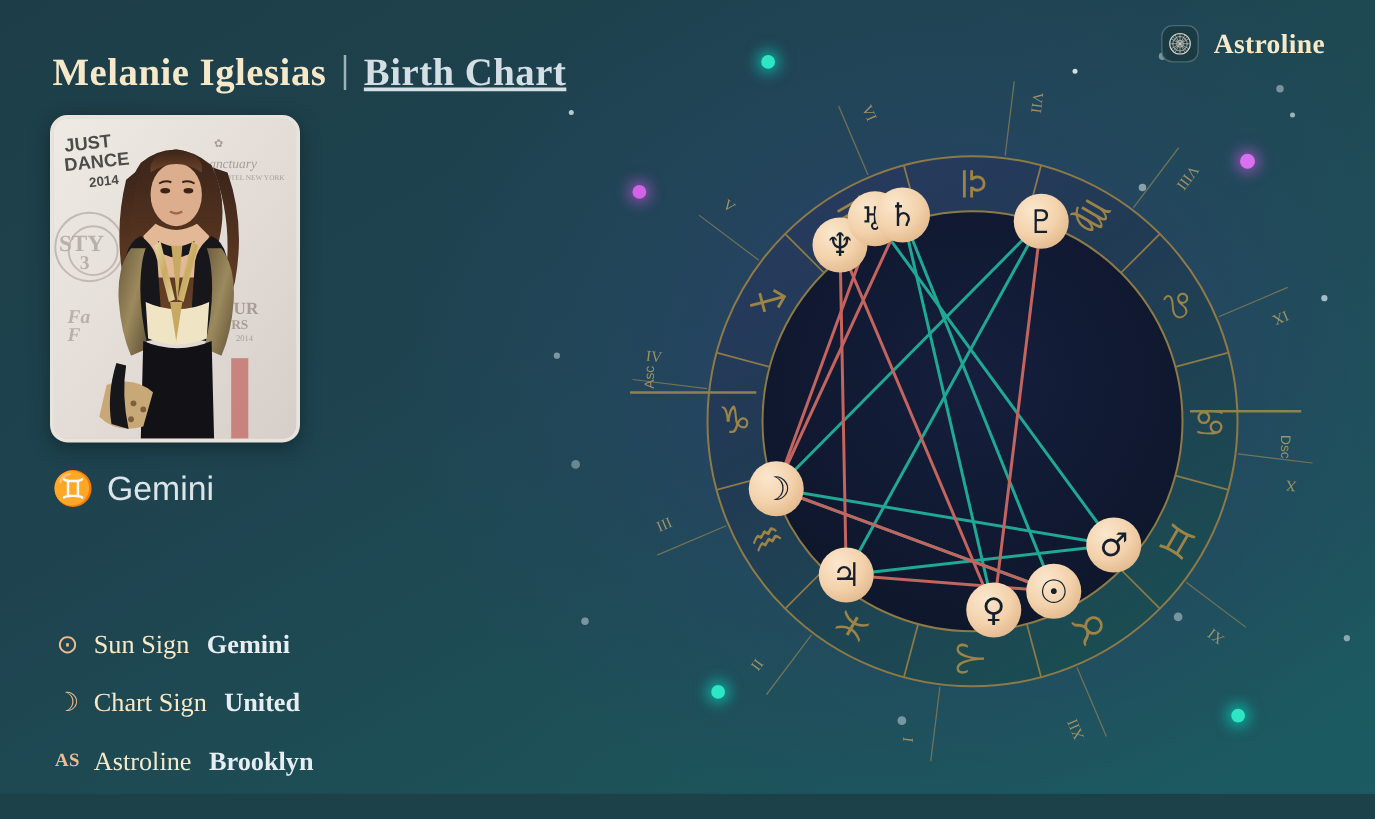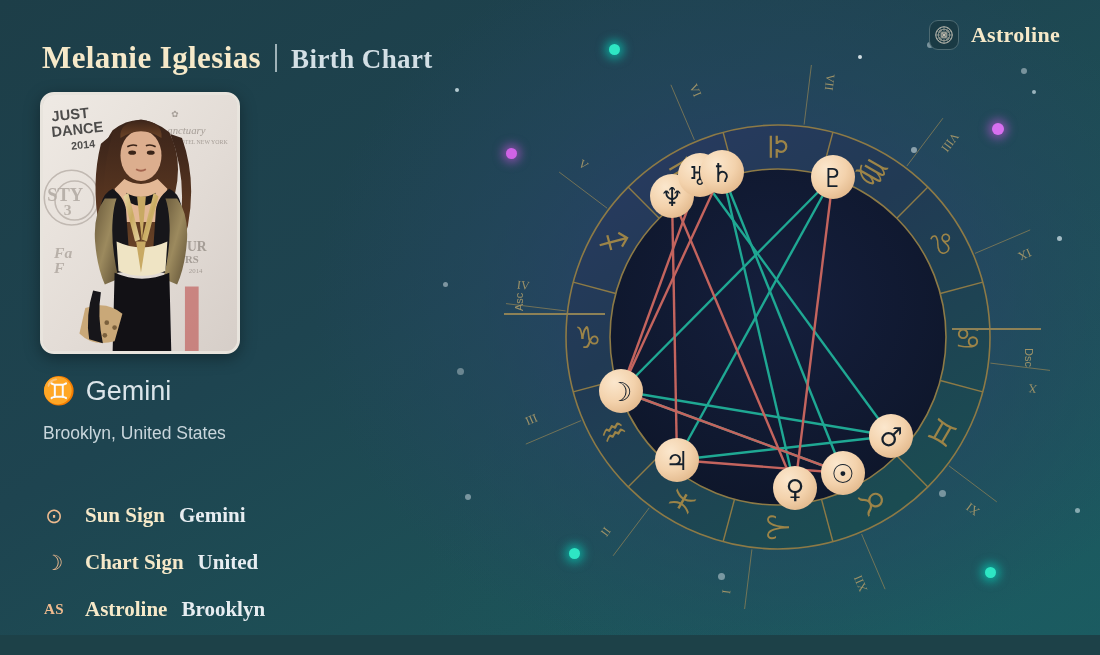--- a/index.html
+++ b/index.html
@@ -27,21 +27,21 @@
   
   .title {
     position: absolute; left: 42px; top: 40px;
     font-family: "Liberation Serif", serif;
     font-size: 31px; font-weight: bold;
     letter-spacing: .4px; white-space: nowrap;
     display: flex; align-items: baseline; gap: 14px;
   }
   .title .name { color: #f6e9c9; }
   .title .bar { display:inline-block; width:2px; height:28px; background:#9fb2b8; transform: translateY(4px); }
-  .title .sub { color: #d3dfe5; font-size: 27px; }
+  .title .sub { color: #d3dfe5; font-size: 31px; text-decoration: underline; }
 
   .photo {
     position: absolute; left: 40px; top: 92px;
     width: 200px; height: 262px;
     border-radius: 14px; overflow: hidden;
     border: 3px solid #e8e4dd;
     box-shadow: 0 4px 16px rgba(0,0,0,.35);
     background: #d9d3cd;
   }
   .photo svg { display:block; width:100%; height:100%; }
@@ -56,22 +56,22 @@
   .meta {
     position: absolute; left: 43px; top: 418px;
     color: #c9d6dc; font-size: 17.5px; line-height: 31px;
   }
 
   .factlist { position: absolute; left: 42px; top: 492px; }
   .fact { display: flex; align-items: center; gap: 9px; height: 47px; }
   .fact .ic { width: 24px; text-align: center; color: #f0bb8f; font-size: 21px; line-height: 1; }
   .fact .ic.as { font-family:"Liberation Serif",serif; font-size: 15px; font-weight: bold; letter-spacing:.5px;}
   .fact .lab {
-    font-family: "Liberation Serif", serif; font-weight: bold;
-    font-size: 21px; color: #f6e9c9; margin-left: 10px;
+    font-family: "Liberation Serif", serif; font-weight: normal;
+    font-size: 21px; color: #f6e9c9;
   }
   .fact .val {
     font-family: "Liberation Serif", serif; font-weight: bold;
     font-size: 21px; color: #e7edf1; margin-left: 5px;
   }
 
   
   .brand {
     position: absolute; right: 40px; top: 20px;
     display: flex; align-items: center; gap: 12px;
@@ -238,21 +238,20 @@
       </g>
     </svg>
   </div>
 
   <div class="zodiac-line">
     <span class="glyph">♊</span>
     <span class="txt">Gemini</span>
   </div>
 
   <div class="meta">
-    <div>Brooklyn, United States</div>
   </div>
 
   <div class="factlist">
     <div class="fact">
       <span class="ic">⊙</span>
       <span class="lab">Sun Sign</span>
       <span class="val">Gemini</span>
     </div>
     <div class="fact">
       <span class="ic">☽</span>

